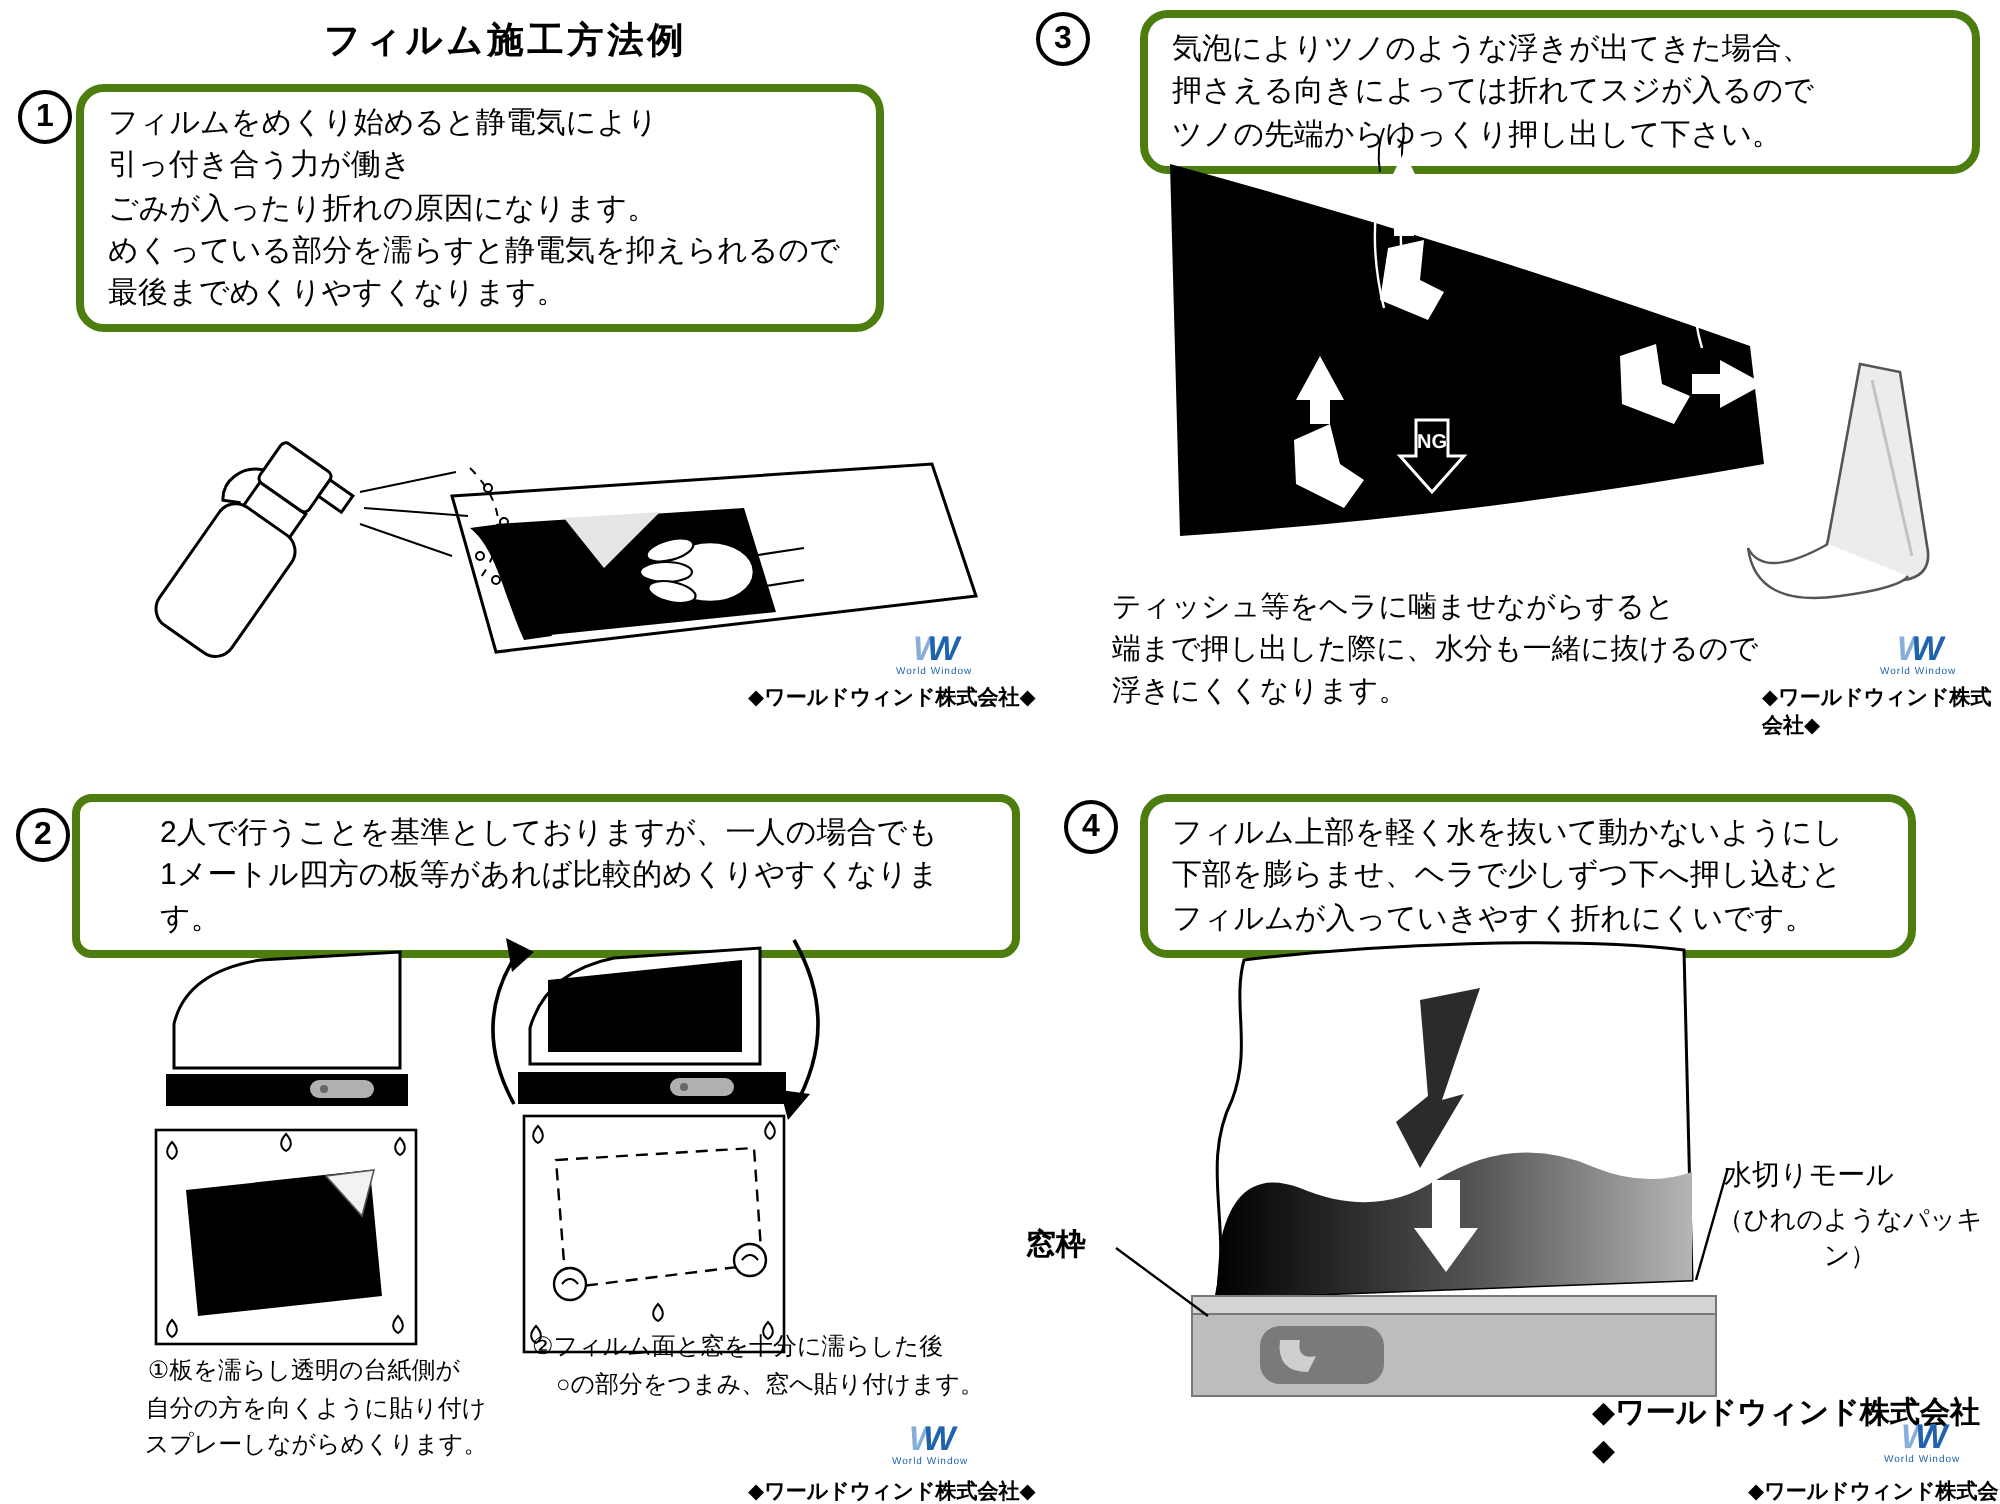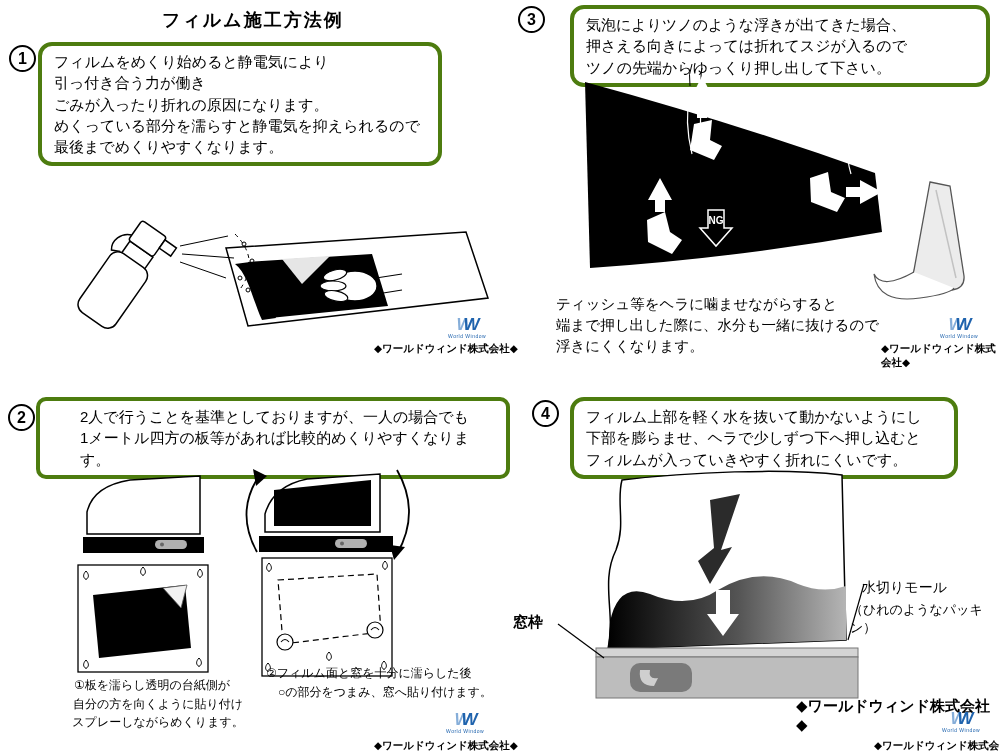--- a/index.html
+++ b/index.html
@@ -18,21 +18,21 @@
   .bubble {
     border:4px solid #4d7c0f; border-radius:14px; background:#fff;
     padding:5px 12px; font-size:15px; line-height:1.42; white-space:pre-line;
   }
   .plain { font-size:14.5px; line-height:1.45; white-space:pre-line; }
   .caption { font-size:12px; line-height:1.55; white-space:pre-line; }
   .company { font-size:10.5px; font-weight:700; }
   .company-lg { font-size:15px; font-weight:700; }
   .label-bold { font-size:15px; font-weight:700; }
   .label-md { font-size:14px; }
-  .label-sm { font-size:13px; }
+  .label-sm { font-size:13px;text-align:center; }
   .ww-logo { display:flex; flex-direction:column; align-items:center; line-height:1; }
   .ww-mark { font-style:italic; font-weight:700; font-size:17px; letter-spacing:-2px; display:flex; }
   .ww-mark .w1 { color:#86aed9; margin-right:-7px; }
   .ww-mark .w2 { color:#1f63ad; }
   .ww-sub { font-size:5px; color:#1f63ad; margin-top:1px; letter-spacing:.5px; }
   svg.abs { overflow:visible; }
 </style>
 </head>
 <body>
 

